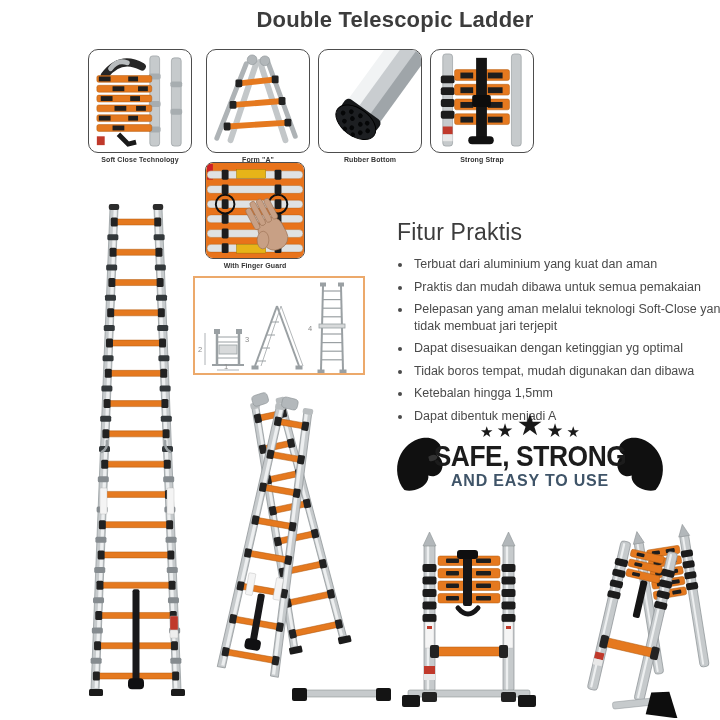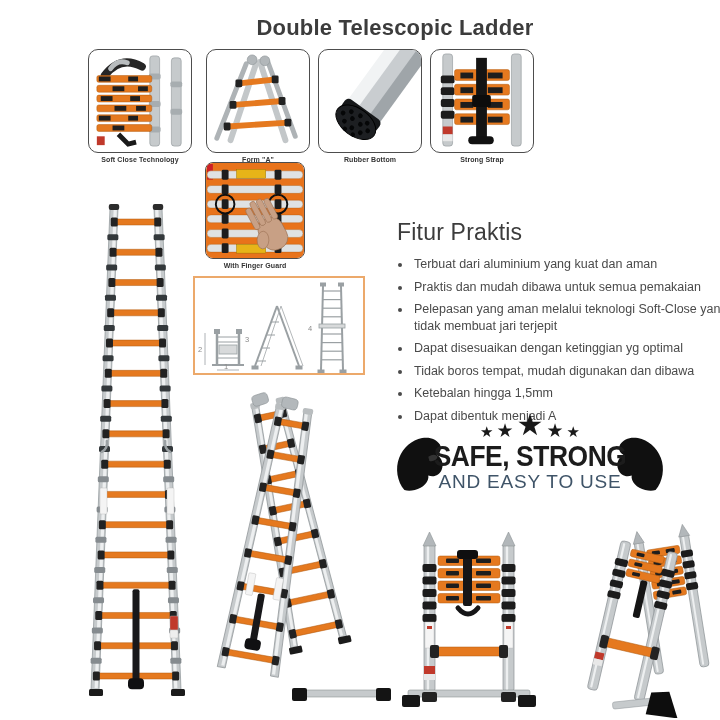--- a/index.html
+++ b/index.html
@@ -1,18 +1,18 @@
 <!DOCTYPE html>
 <html style="--text-dark: #3c3c3c; --bullet-text: #4a4a4a; --caption-text: #333333; --accent-orange: #e5791f; --accent-orange-dark: #b05a0e; --rail-silver: #c6cacc; --rail-edge: #8d9396; --joint-black: #222222; --badge-black: #1c1c1c; --badge-subtitle: #3f5468; --diagram-border: #eca96b; --finger-guard-bg: #e8731b;"><head>
 <meta charset="utf-8">
 <style>
   html,body{margin:0;padding:0;background:#fff;}
   .stage{position:relative;width:720px;height:720px;background:#fff;overflow:hidden;
          font-family:"Liberation Sans",sans-serif;}
-  .page-title{position:absolute;top:15px;left:70px;right:0;text-align:center;
+  .page-title{position:absolute;top:7px;left:70px;right:0;text-align:center;
               font-size:22px;font-weight:600;color:var(--text-dark);letter-spacing:.2px;}
   .card{position:absolute;width:104px;height:104px;background:#fff;border:1.5px solid #4d4d4d;
         border-radius:10px;box-sizing:border-box;overflow:hidden;}
   .card svg{display:block;width:100%;height:100%;}
   .caption{position:absolute;width:124px;text-align:center;font-size:7px;font-weight:600;
            color:var(--caption-text);letter-spacing:.1px;}
   .finger-card{position:absolute;left:205px;top:162px;width:100px;height:97px;
                border:1.5px solid #4d4d4d;border-radius:8px;box-sizing:border-box;overflow:hidden;background:#fff;}
   .finger-card svg{display:block;width:100%;height:100%;}
   .diagram{position:absolute;left:193px;top:276px;width:172px;height:99px;
@@ -22,21 +22,21 @@
                     color:var(--text-dark);letter-spacing:.2px;}
   .features-list{position:absolute;left:399px;top:256px;width:318px;margin:0;padding:0 0 0 13px;
                  list-style:disc;color:var(--bullet-text);font-size:12.5px;line-height:1.32;}
   .features-list li{margin:0 0 6px 0;padding-left:2px;}
   .badge{position:absolute;left:396px;top:408px;width:268px;height:104px;text-align:center;}
   .stars{display:flex;justify-content:center;align-items:flex-end;gap:3px;height:32px;}
   .star{line-height:1;color:#191919;font-family:"DejaVu Sans",sans-serif;}
   .st1{font-size:15px;} .st2{font-size:19px;} .st3{font-size:30px;} .st4{font-size:19px;} .st5{font-size:15px;}
   .badge-title{font-size:30px;font-weight:700;color:var(--badge-black);letter-spacing:-.5px;
                line-height:1.05;transform:scaleX(.88);transform-origin:center;}
-  .badge-subtitle{font-size:19px;font-weight:400;color:var(--badge-subtitle);letter-spacing:.8px;line-height:1.1;}
+  .badge-subtitle{font-size:16px;font-weight:700;color:var(--badge-subtitle);letter-spacing:.8px;line-height:1.1;}
   .arm{position:absolute;top:22px;width:52px;height:64px;}
   .arm-left{left:-2px;} .arm-right{right:-2px;transform:scaleX(-1);}
   .photo-svg{position:absolute;}
 </style>
 </head>
 <body>
 
 <div class="stage">
 
   <div class="page-title">Double Telescopic Ladder</div>

